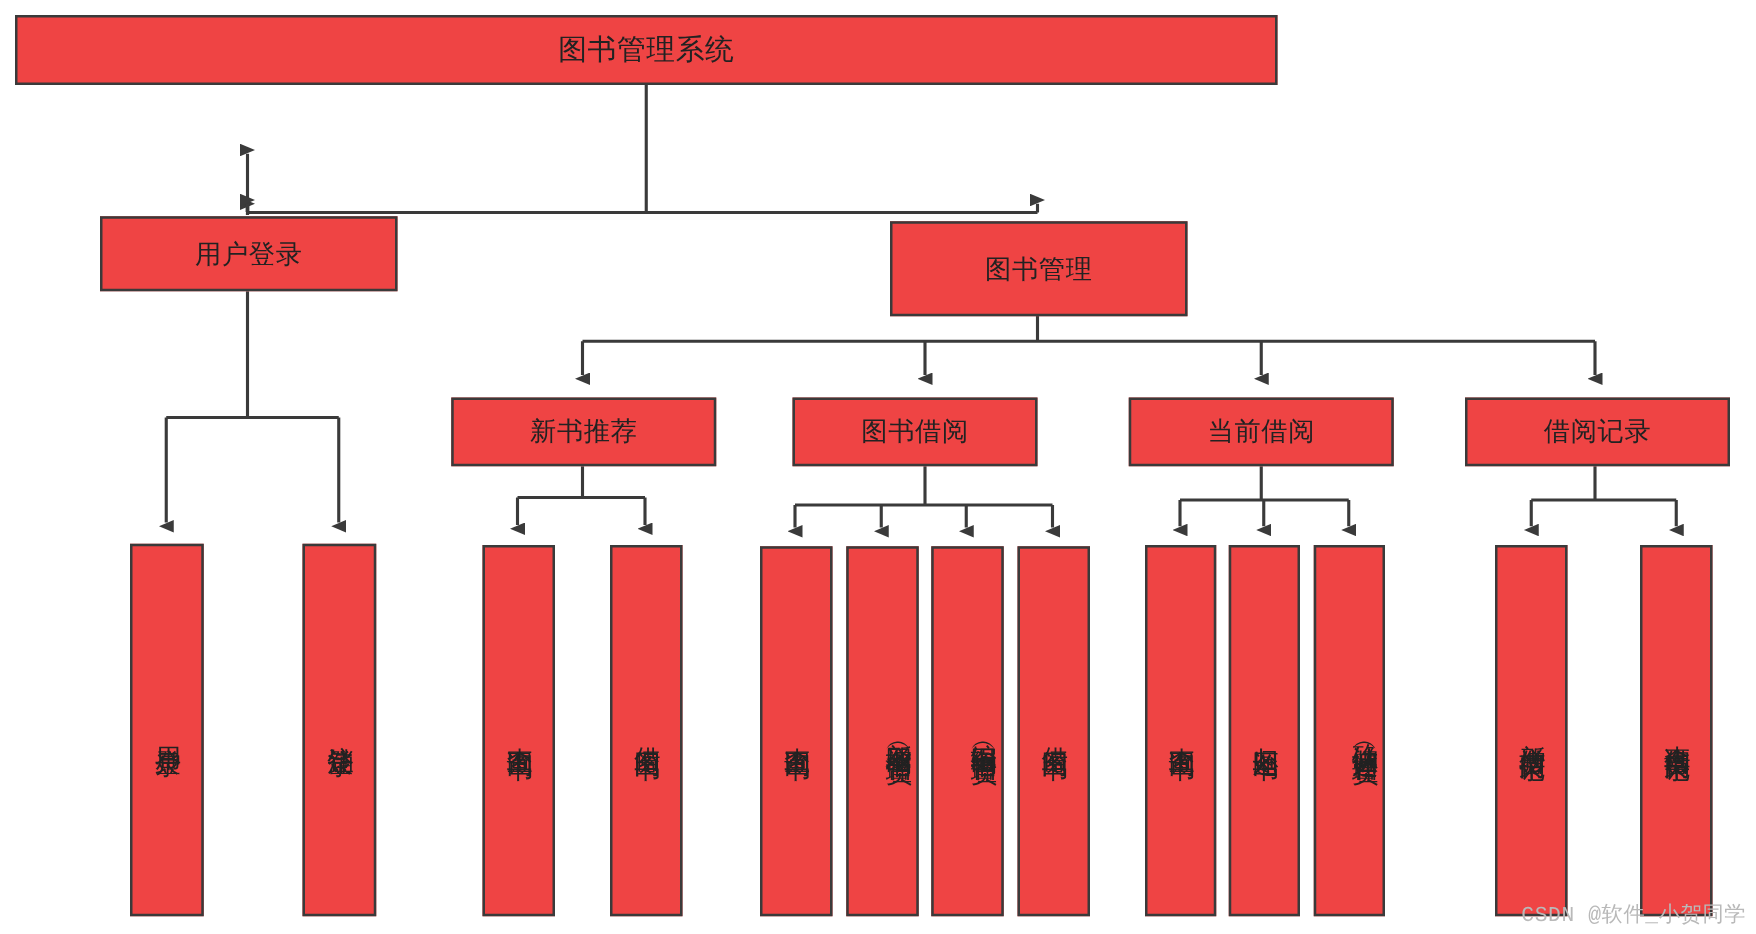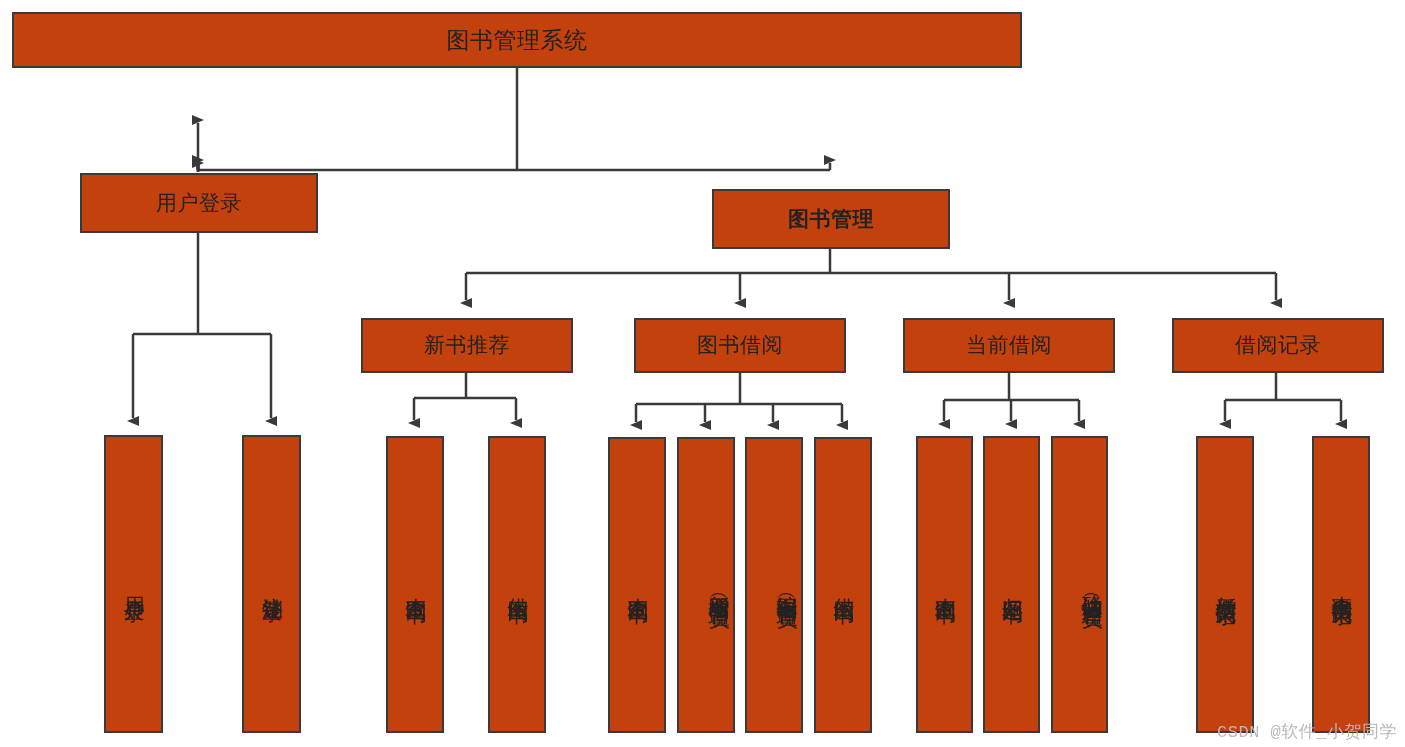--- a/index.html
+++ b/index.html
@@ -14,21 +14,21 @@
     position: relative;
     width: 1405px;
     height: 747px;
     background: #ffffff;
     overflow: hidden;
   }
   .node {
     position: absolute;
     box-sizing: border-box;
     border: 2px solid #3a3a3a;
-    background: #c2410c;
+    background: #ef4444;
     display: flex;
     align-items: center;
     justify-content: center;
     color: #222222;
   }
   .node-h {
     font-size: 21px;
     letter-spacing: 0.5px;
     line-height: 1;
     white-space: nowrap;
@@ -158,28 +158,28 @@
     </g>
   </svg>
 
   <div class="node node-h node-title" style="left:12px; top:12px; width:1010px; height:56px;">
     <span>图书管理系统</span>
   </div>
 
   <div class="node node-h" style="left:80px; top:173px; width:238px; height:60px;">
     <span>用户登录</span>
   </div>
-  <div class="node node-h" style="left:712px; top:189px; width:238px; height:60px;font-weight:bold;">
+  <div class="node node-h" style="left:712px; top:177px; width:238px; height:76px;">
     <span>图书管理</span>
   </div>
 
   <div class="node node-h" style="left:361px; top:318px; width:212px; height:55px;">
     <span>新书推荐</span>
   </div>
-  <div class="node node-h" style="left:634px; top:318px; width:212px; height:55px;">
+  <div class="node node-h" style="left:634px; top:318px; width:196px; height:55px;">
     <span>图书借阅</span>
   </div>
   <div class="node node-h" style="left:1172px; top:318px; width:212px; height:55px;">
     <span>借阅记录</span>
   </div>
   <div class="node node-h" style="left:903px; top:318px; width:212px; height:55px;">
     <span>当前借阅</span>
   </div>
 
   <div class="node node-v center-v" style="left:104px; top:435px; width:59px; height:298px;">

